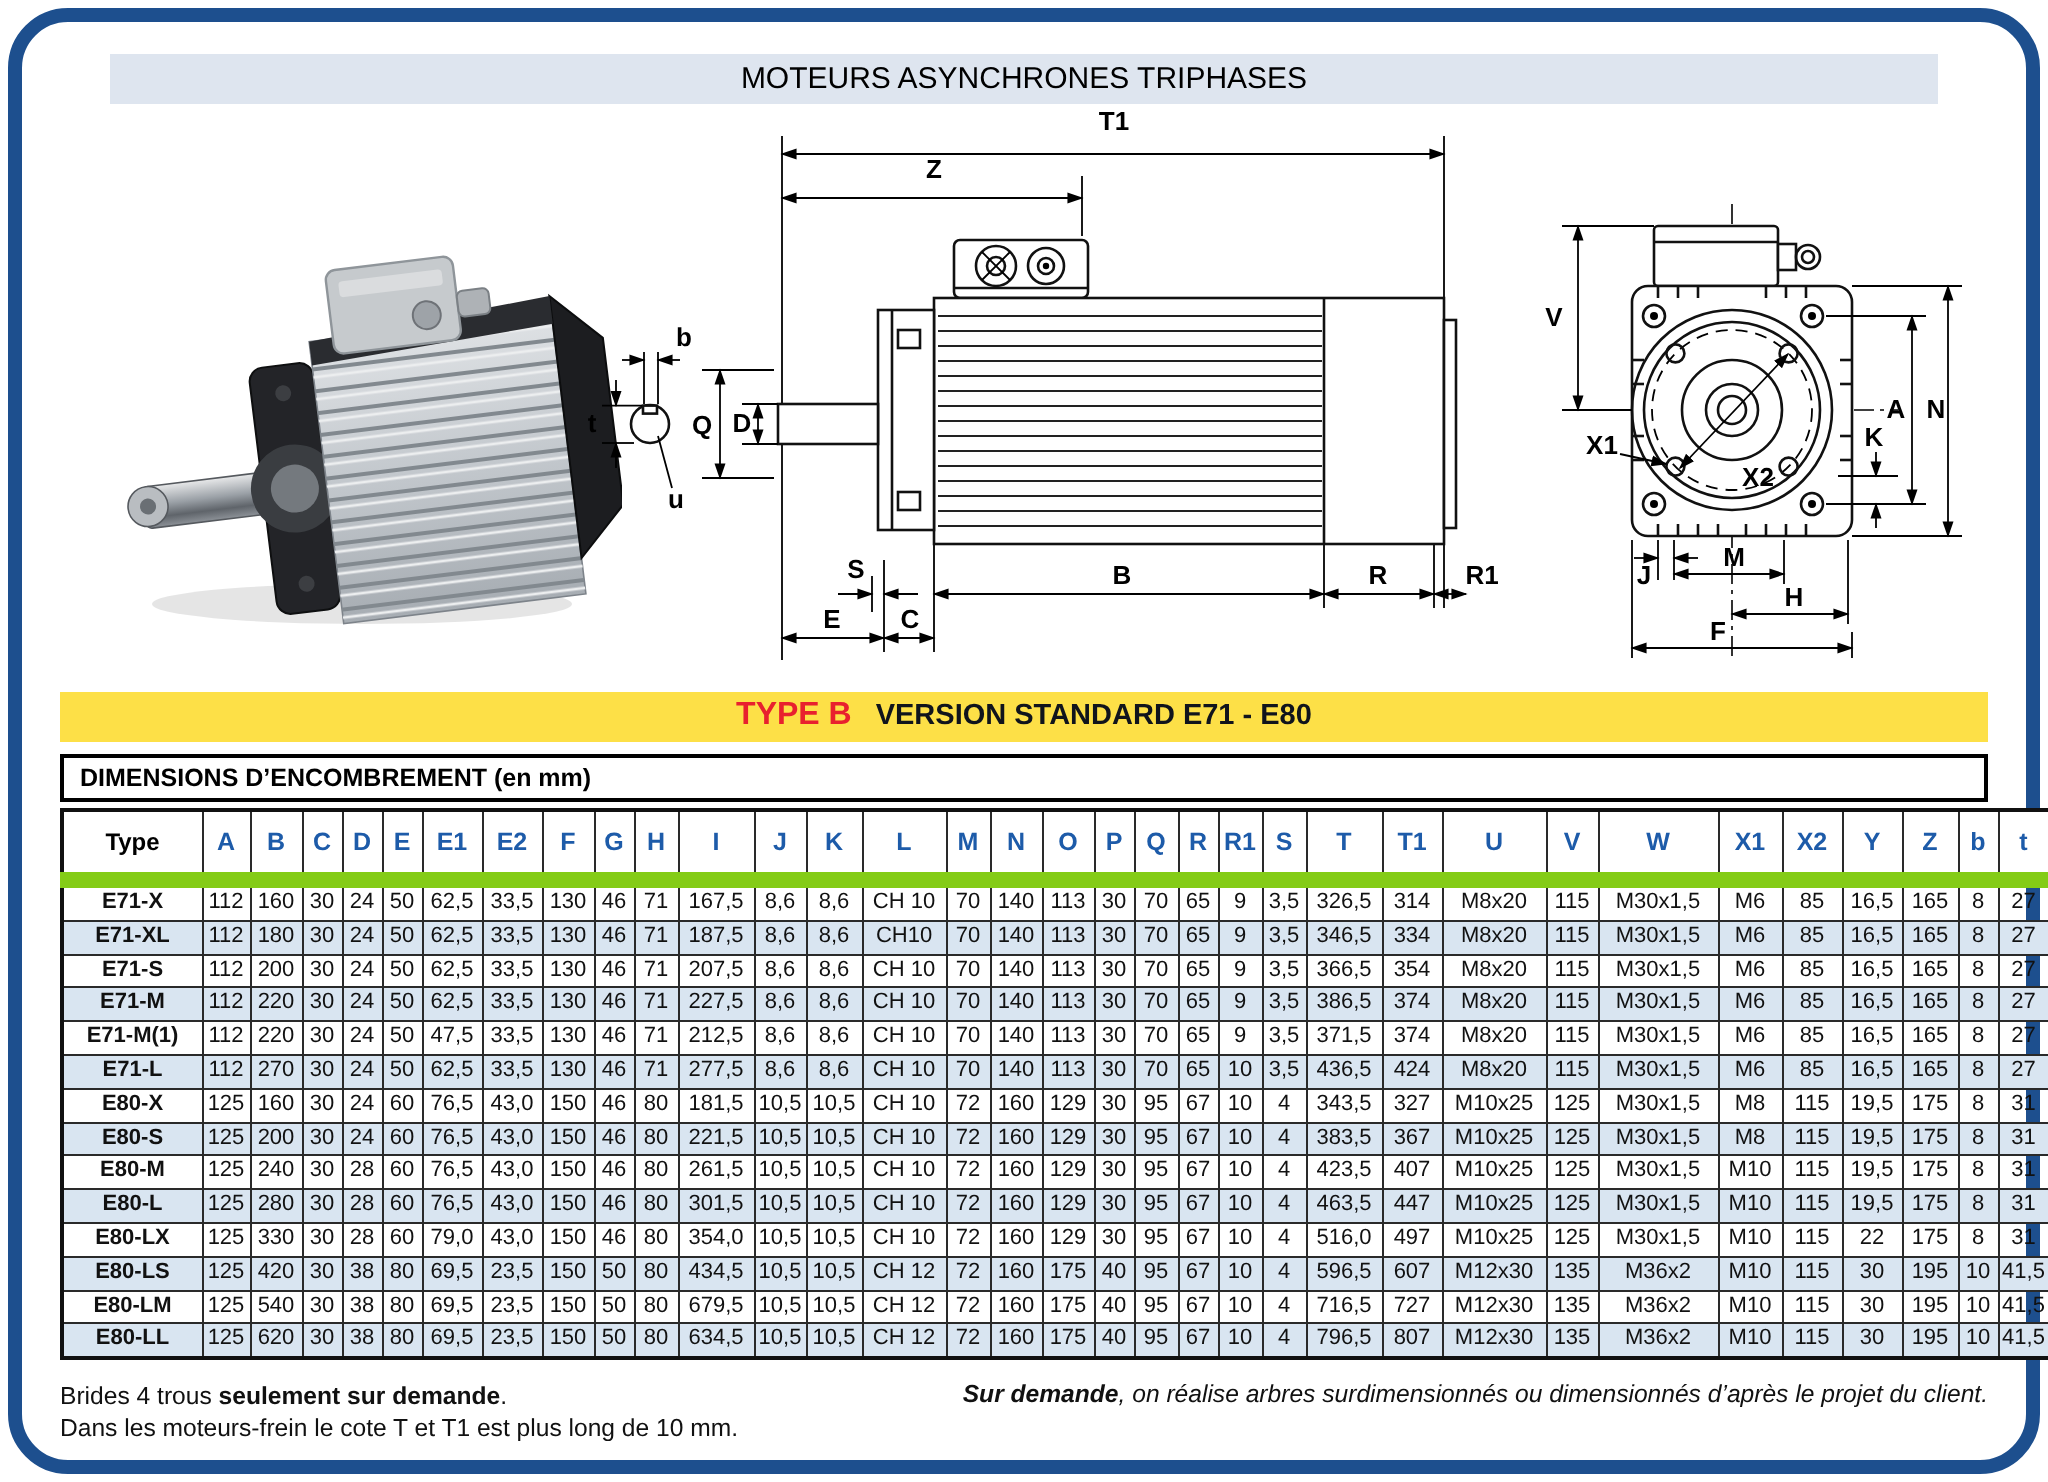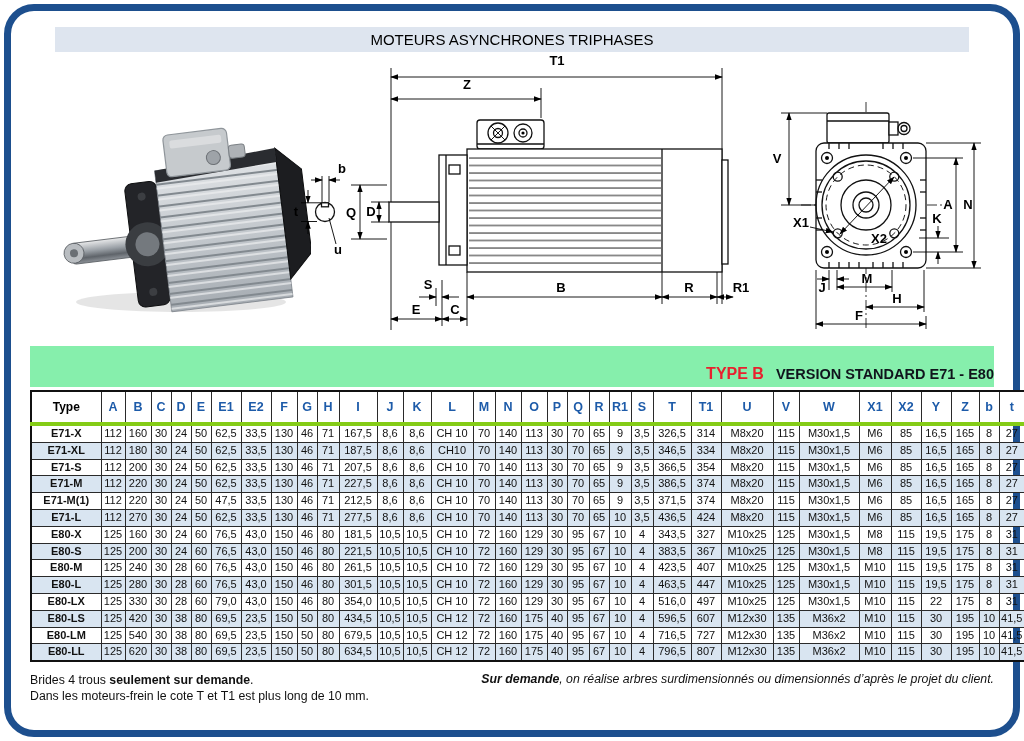--- a/index.html
+++ b/index.html
@@ -5,31 +5,31 @@
   html,body{margin:0;padding:0;width:1024px;height:741px;background:#fff;overflow:hidden;
             font-family:"Liberation Sans", sans-serif;}
   .page{position:absolute;left:4px;top:4px;right:4px;bottom:4px;border:7px solid #1d4f8e;
         border-radius:30px;background:#fff;}
   .title-banner{margin:16px 44px 0 44px;background:#dee5ef;text-align:center;
         font-weight:normal;font-size:15px;padding:4px 0;color:#000;}
   .figures{position:relative;height:292px;}
   .photo-wrap{position:absolute;left:40px;top:40px;width:260px;height:230px;}
   .side-wrap{position:absolute;left:278px;top:0px;width:465px;height:290px;}
   .front-wrap{position:absolute;left:748px;top:28px;width:262px;height:262px;}
-  .type-banner{margin:2px 19px 0 19px;background:#86efac;text-align:right;padding:19px 0 4px 0;}
+  .type-banner{margin:2px 19px 0 19px;background:#fde047;text-align:center;padding:3px 0 4px 0;}
   .type-label{color:#e8212e;font-weight:bold;font-size:16px;margin-right:12px;}
   .type-subtitle{color:#10141c;font-weight:bold;font-size:14.5px;}
   .dim-box{margin:6px 19px 0 19px;border:2px solid #000;background:#fff;
         font-weight:bold;font-size:12.5px;padding:3px 8px;}
   table.dims{border-collapse:collapse;table-layout:fixed;width:962px;margin:3px 19px 0 19px;
         border:2px solid #111;font-size:11px;}
   table.dims th, table.dims td{border:1px solid #2a2a2a;text-align:center;padding:0;
         white-space:nowrap;overflow:hidden;}
   table.dims thead th{color:#1d5ba9;font-weight:bold;height:30px;font-size:12.5px;
-        border-bottom:4px solid #84cc16;background:#fff;}
+        border-bottom:8px solid #84cc16;background:#fff;}
   table.dims thead th:first-child{color:#000;font-size:12px;}
   table.dims td{height:15.8px;line-height:15.8px;color:#111;}
   table.dims tr.alt{background:#d9e5f1;padding-left:36px;}
   table.dims td.type-cell{font-weight:bold;}
   .footer{display:flex;justify-content:space-between;margin:10px 19px 0 19px;
         font-size:12.3px;color:#111;}
   .footer-left div{line-height:16px;}
   .footer-right{text-align:right;max-width:520px;font-style:italic;}
   svg.drw{position:absolute;left:0;top:0;}
   svg.drw text{font-family:"Liberation Sans", sans-serif;font-weight:bold;font-size:13px;fill:#000;}
@@ -280,20 +280,21 @@
         <line class="dim" x1="57" y1="244" x2="167" y2="244" marker-start="url(#mA)" marker-end="url(#mA)"></line>
         <text x="100" y="240" text-anchor="middle">F</text>
       </svg>
     </div>
   </div>
 
   <div class="type-banner">
     <span class="type-label">TYPE B</span><span class="type-subtitle">VERSION STANDARD E71 - E80</span>
   </div>
 
+  <div class="dim-box">DIMENSIONS D’ENCOMBREMENT (en mm)</div>
 
   <table class="dims">
       <colgroup>
         <col style="width: 70px;">
         <col style="width: 24px;">
         <col style="width: 26px;">
         <col style="width: 20px;">
         <col style="width: 20px;">
         <col style="width: 20px;">
         <col style="width: 30px;">

